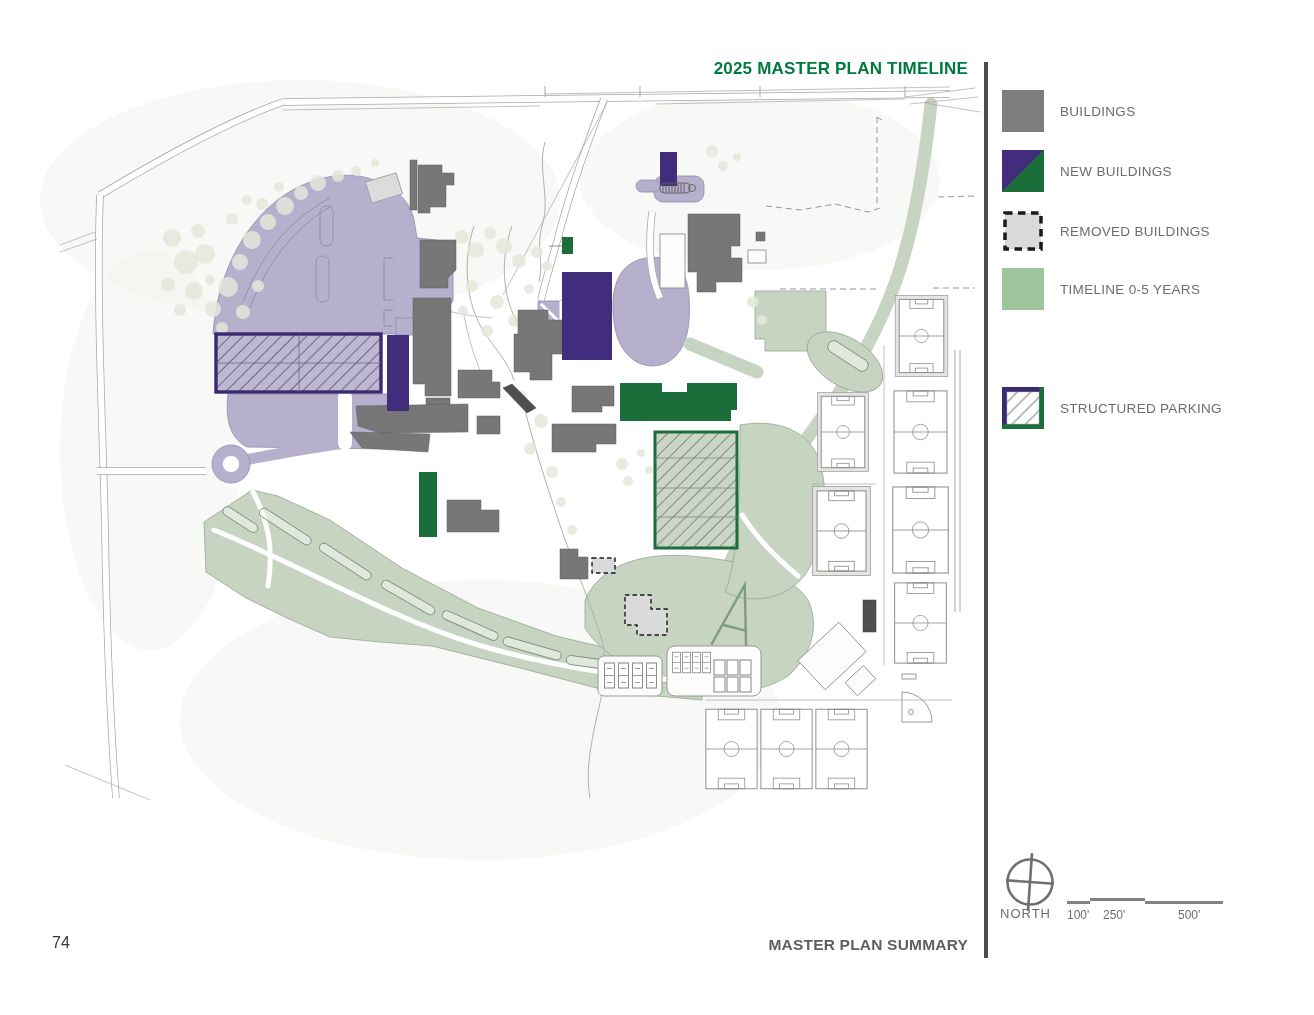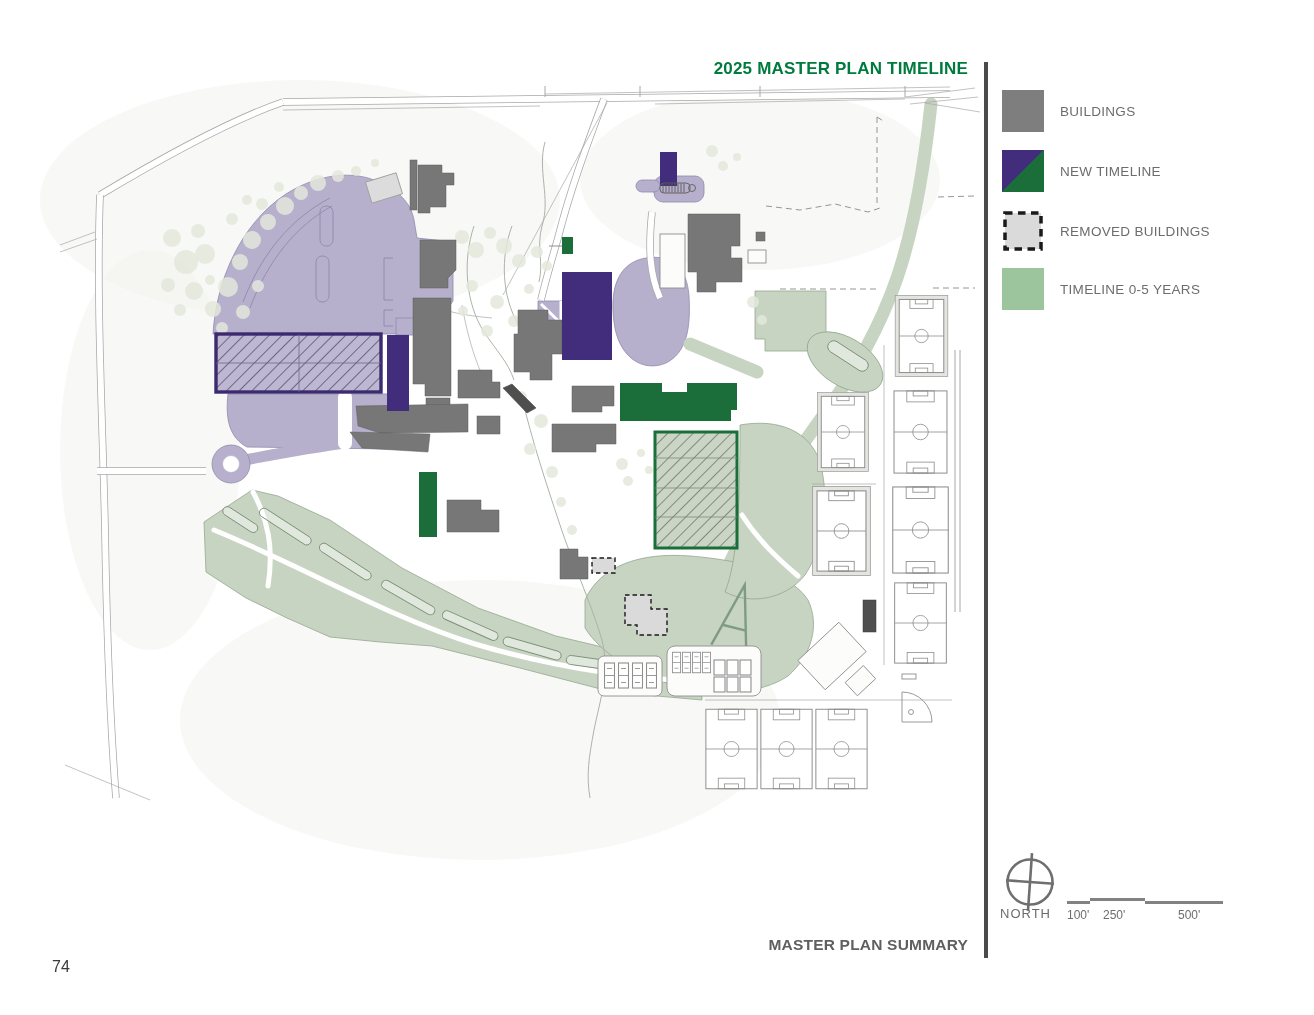--- a/index.html
+++ b/index.html
@@ -5,21 +5,21 @@
   html,body{margin:0;padding:0;background:#ffffff;}
   .page{position:relative;width:1314px;height:1015px;background:#ffffff;overflow:hidden;
         font-family:"Liberation Sans", sans-serif;}
   .abs{position:absolute;}
 
   
   .title{position:absolute;top:59px;right:346px;font-size:17px;font-weight:bold;
          color:var(--title-green);letter-spacing:.2px;white-space:nowrap;}
   .footer{position:absolute;top:936px;right:346px;font-size:15.5px;font-weight:bold;
           color:var(--footer-gray);letter-spacing:.2px;white-space:nowrap;}
-  .pagenum{position:absolute;top:958px;left:52px;font-size:16px;color:var(--page-number);}
+  .pagenum{position:absolute;top:934px;left:52px;font-size:16px;color:var(--page-number);}
   .divider{position:absolute;left:984px;top:62px;width:3.5px;height:896px;background:var(--divider);}
 
   
   .legend{position:absolute;left:1002px;top:0;width:300px;height:500px;}
   .lrow{position:absolute;left:0;height:42px;display:flex;align-items:center;}
   .sw{width:42px;height:42px;flex:0 0 42px;display:block;}
   .sw-buildings{background:var(--building-gray-legend);}
   .sw-new{background:linear-gradient(135deg,var(--new-purple) 50%,var(--new-green) 50%);}
   .sw-t05{background:var(--timeline-0-5);}
   .sw-t510{background:var(--timeline-5-10);}
@@ -412,32 +412,40 @@
   <div class="footer">MASTER PLAN SUMMARY</div>
   <div class="pagenum">74</div>
 
   <div class="legend">
     <div class="lrow" style="top:90px">
       <span class="sw sw-buildings"></span>
       <span class="llabel">BUILDINGS</span>
     </div>
     <div class="lrow" style="top:150px">
       <span class="sw sw-new"></span>
-      <span class="llabel">NEW TIMELINE</span>
+      <span class="llabel">NEW BUILDINGS</span>
     </div>
     <div class="lrow" style="top:210px">
       <svg class="sw" viewBox="0 0 42 42">
         <rect class="rmsw" x="3" y="3" width="36" height="36"></rect>
       </svg>
       <span class="llabel">REMOVED BUILDINGS</span>
     </div>
     <div class="lrow" style="top:268px">
       <span class="sw sw-t05"></span>
       <span class="llabel">TIMELINE 0-5 YEARS</span>
     </div>
+    <div class="lrow" style="top:387px">
+      <svg class="sw" viewBox="0 0 44 44">
+        <rect x="5" y="5" width="34" height="34" fill="url(#hpL)" stroke="#8A8A8A" stroke-width=".8"></rect>
+        <path class="spl-p" d="M2.5,44 L2.5,2.5 L44,2.5"></path>
+        <path class="spl-g" d="M0,41.5 L41.5,41.5 L41.5,0"></path>
+      </svg>
+      <span class="llabel">STRUCTURED PARKING</span>
+    </div>
   </div>
 
   <svg class="abs" style="left:998px;top:845px" width="70" height="72" viewBox="0 0 70 72">
     <g transform="rotate(4 32 37)">
       <circle class="compass-line" cx="32" cy="37" r="22.5"></circle>
       <line class="compass-line" x1="32" y1="8" x2="32" y2="66"></line>
       <line class="compass-line" x1="8" y1="37" x2="56" y2="37"></line>
     </g>
   </svg>
   <div class="north-label">NORTH</div>

